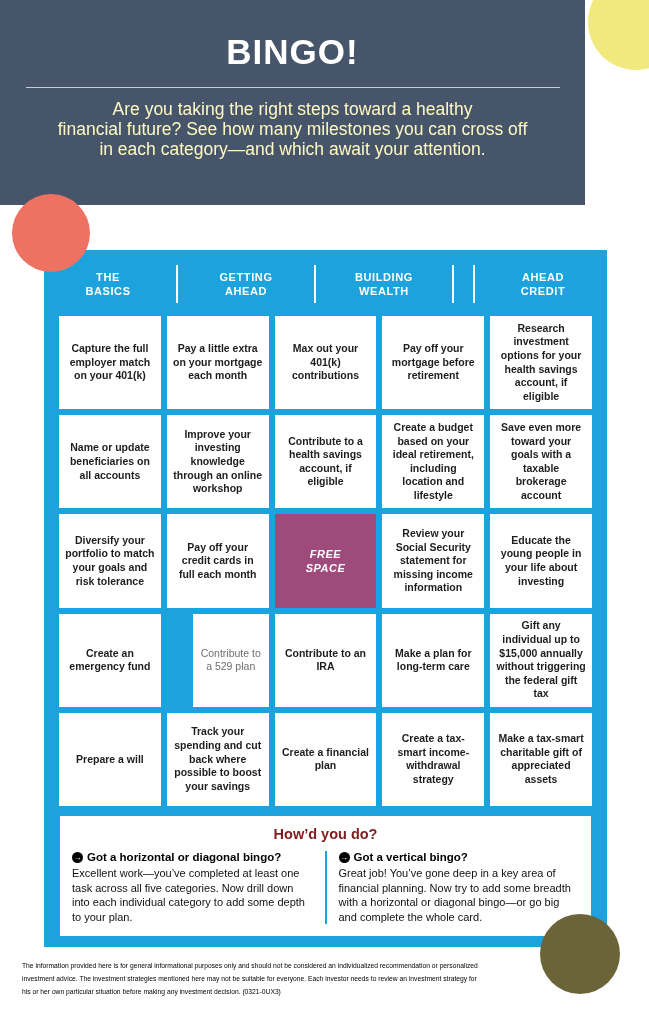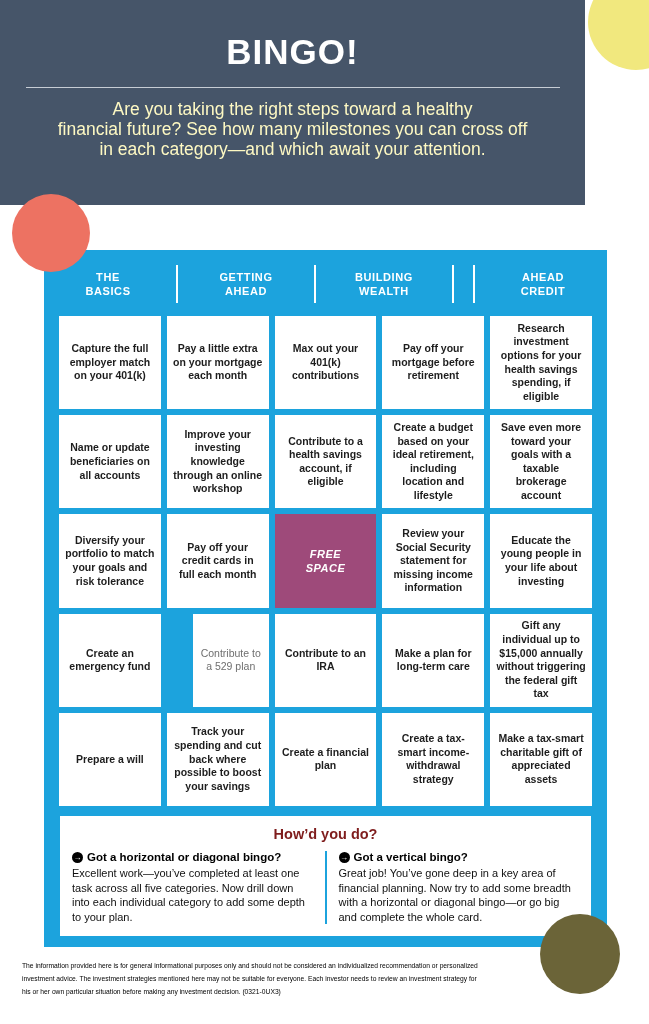--- a/index.html
+++ b/index.html
@@ -80,21 +80,21 @@
     <div class="col-sep"></div>
     <div class="col-head">AHEAD
 CREDIT</div>
   </div>
 
   <div class="grid">
     <div class="cell">Capture the full employer match on your 401(k)</div>
     <div class="cell">Pay a little extra on your mortgage each month</div>
     <div class="cell">Max out your 401(k) contributions</div>
     <div class="cell">Pay off your mortgage before retirement</div>
-    <div class="cell">Research investment options for your health savings spending, if eligible</div>
+    <div class="cell">Research investment options for your health savings account, if eligible</div>
     <div class="cell">Name or update beneficiaries on all accounts</div>
     <div class="cell">Improve your investing knowledge through an online workshop</div>
     <div class="cell">Contribute to a health savings account, if eligible</div>
     <div class="cell">Create a budget based on your ideal retirement, including location and lifestyle</div>
     <div class="cell">Save even more toward your goals with a taxable brokerage account</div>
     <div class="cell">Diversify your portfolio to match your goals and risk tolerance</div>
     <div class="cell">Pay off your credit cards in full each month</div>
     <div class="cell free">FREE
 SPACE</div>
     <div class="cell">Review your Social Security statement for missing income information</div>

